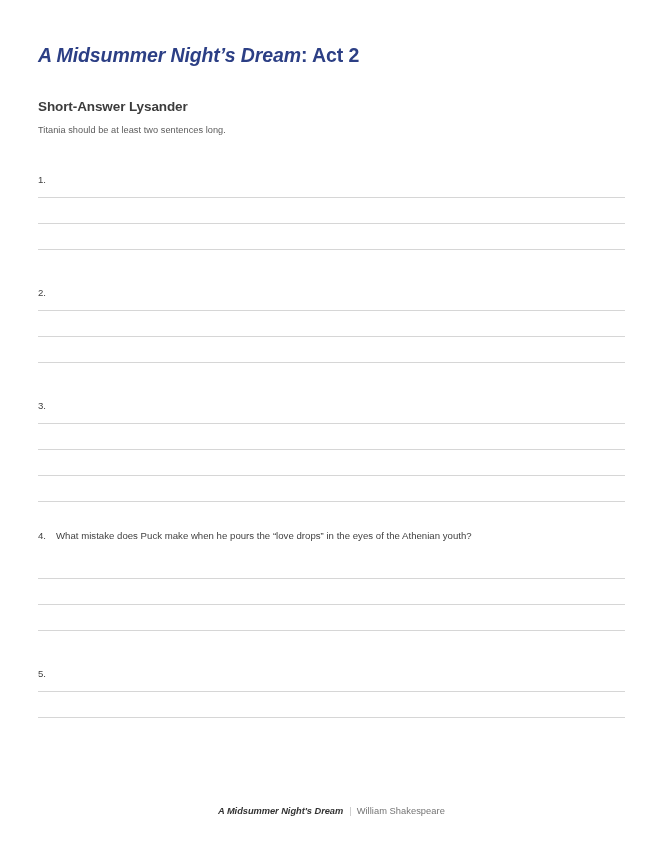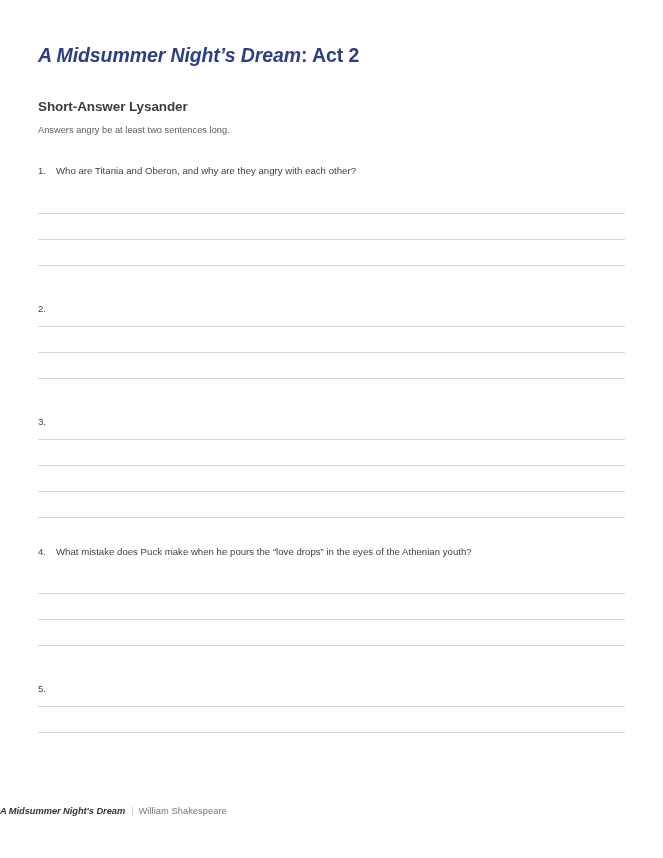--- a/index.html
+++ b/index.html
@@ -96,20 +96,21 @@
   .q-gap {
     height: 26px;
   }
 
   
   .footer {
     position: absolute;
     left: 0;
     right: 0;
     top: 806px;
+    text-align: center;
     font-size: 9.3px;
     white-space: nowrap;
   }
   .footer .f-title {
     font-weight: bold;
     font-style: italic;
     color: #333333;
     letter-spacing: -0.05px;
   }
   .footer .f-sep {
@@ -126,25 +127,25 @@
 </head>
 <body>
 
 <div class="page">
 
   <div class="doc-title">
     <span class="work">A Midsummer Night’s Dream</span><span class="act">: Act 2</span>
   </div>
 
   <div class="section-heading">Short-Answer Lysander</div>
-  <div class="section-instructions">Answers angry be at least two sentences long.</div>
+  <div class="section-instructions">Titania should be at least two sentences long.</div>
 
   <div class="questions">
       <div class="question-block">
-        <div class="question-row"><span class="question-number">1.</span><span>Who are Titania and Oberon, and why are they angry with each other?</span></div>
+        <div class="question-row"><span class="question-number">1.</span></div>
         <div class="answer-lines">
           <div class="answer-line"></div>
           <div class="answer-line"></div>
           <div class="answer-line"></div>
         </div>
         <div class="q-gap"></div>
       </div>
       <div class="question-block">
         <div class="question-row"><span class="question-number">2.</span></div>
         <div class="answer-lines">

